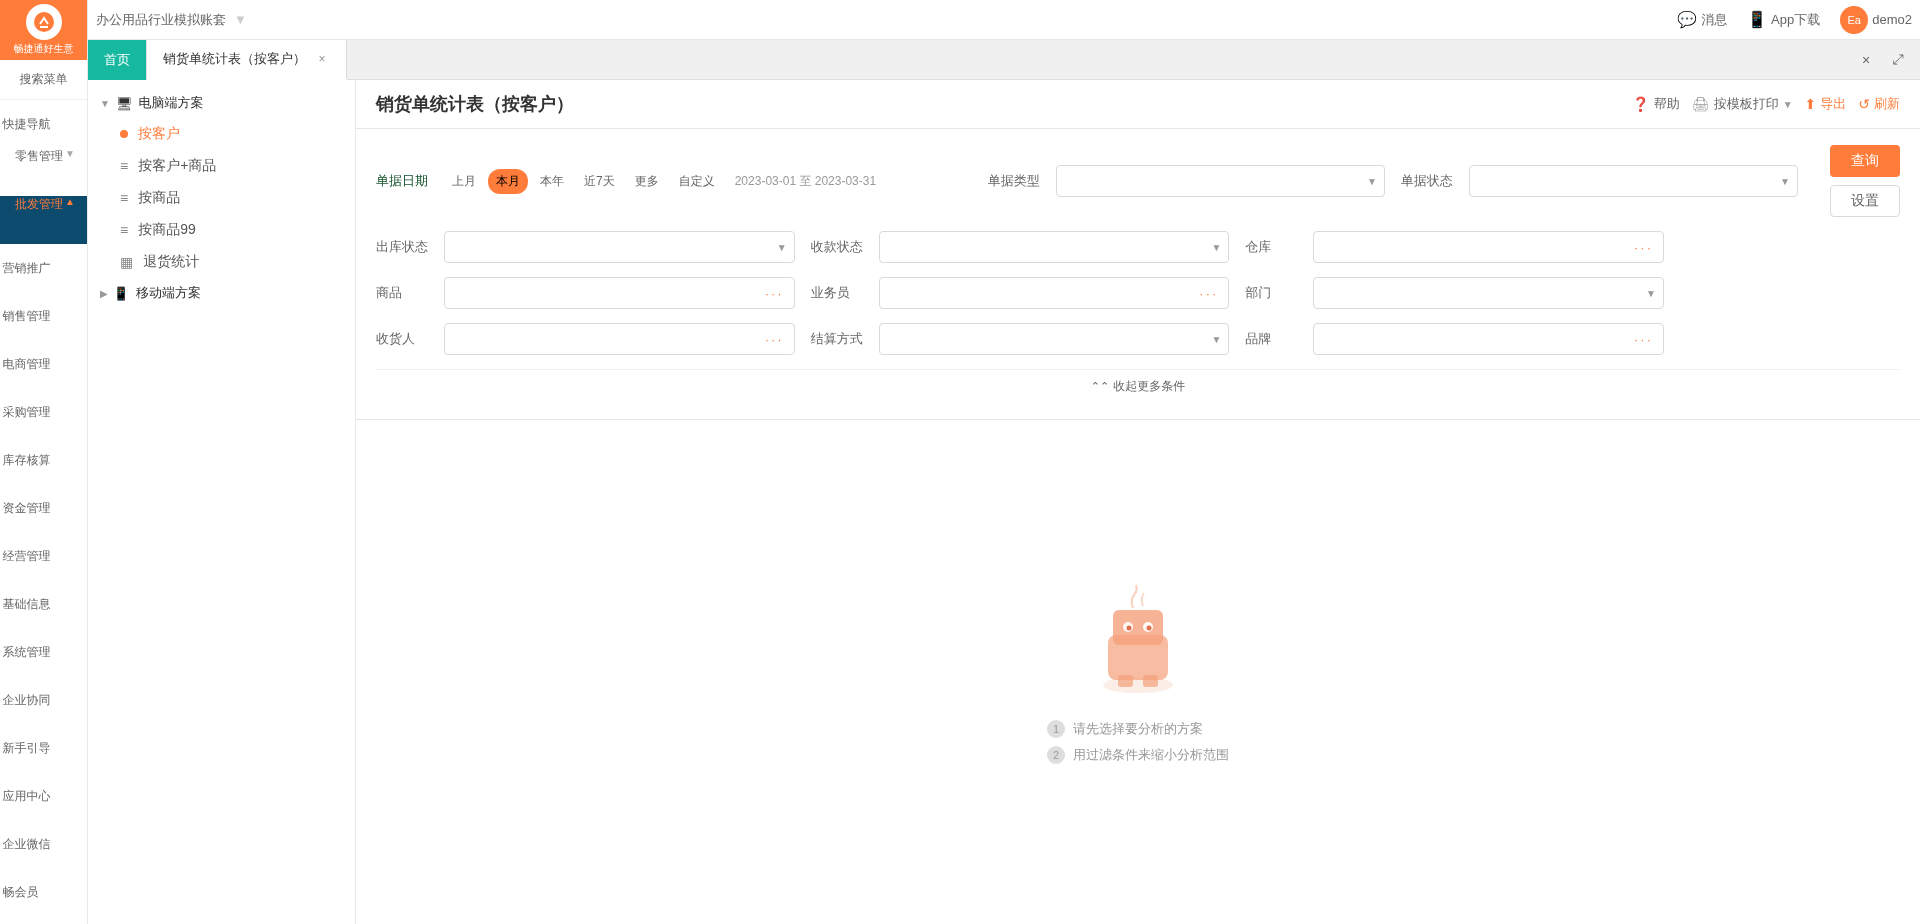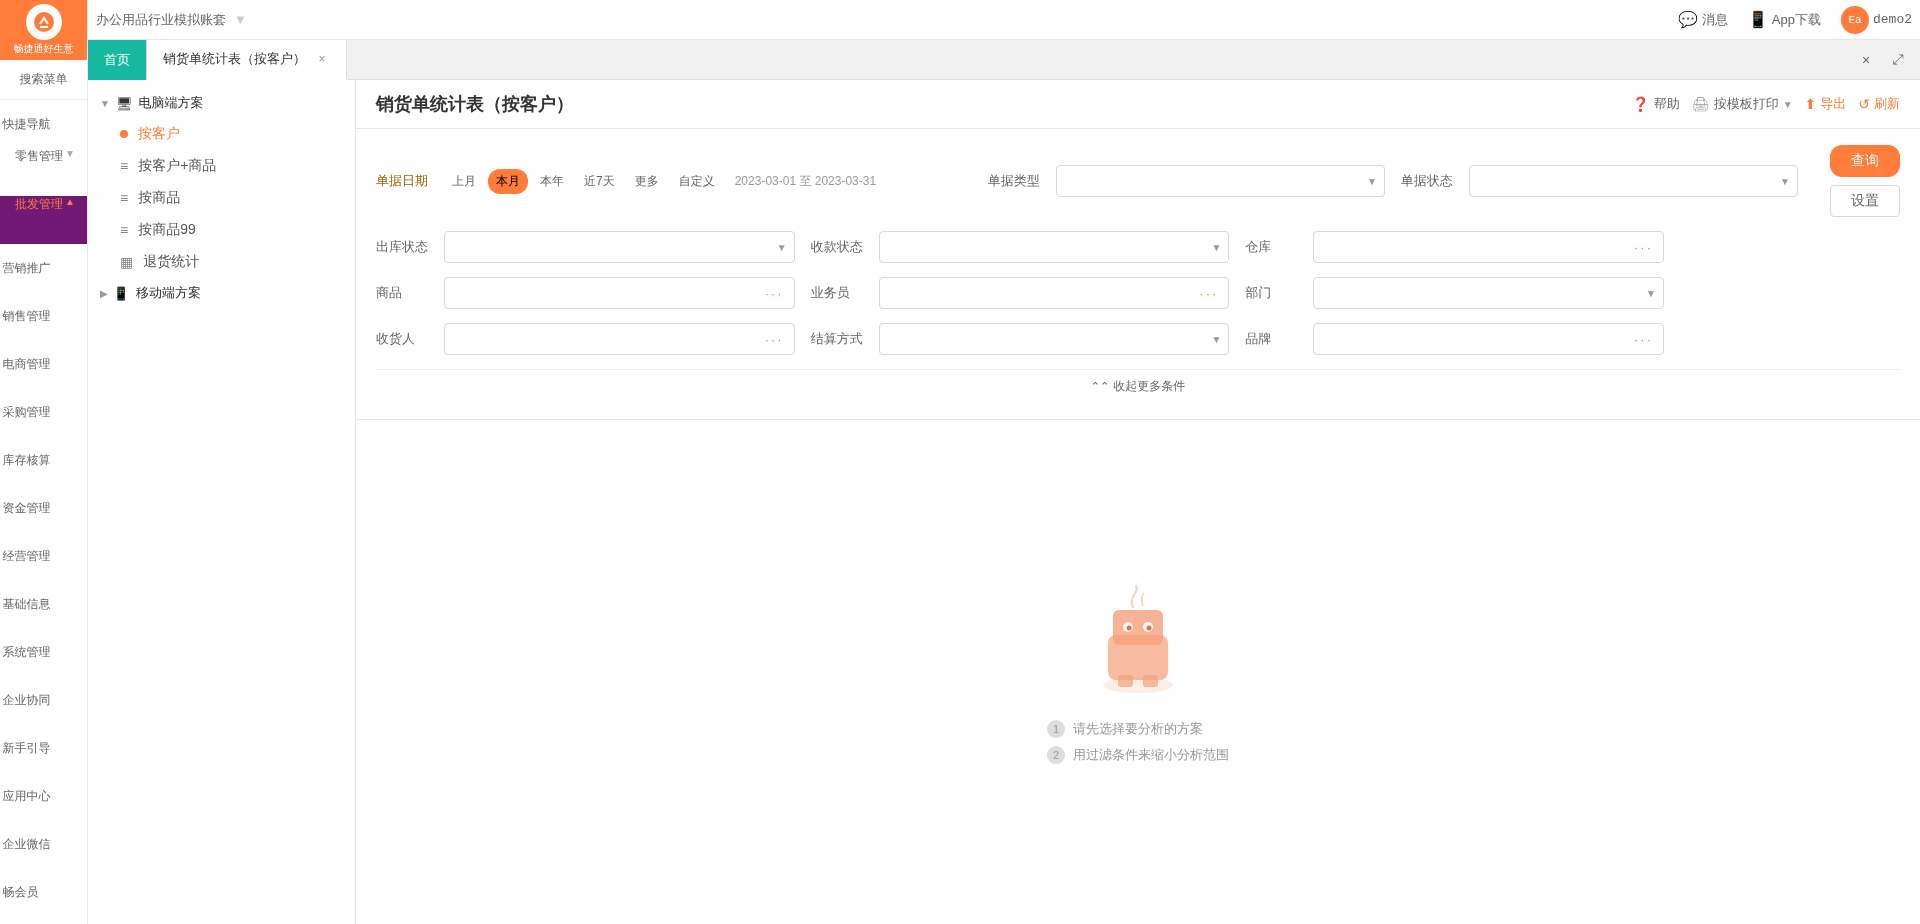--- a/index.html
+++ b/index.html
@@ -60,29 +60,29 @@
 
     
     .filter-area { background: #fff; padding: 16px 20px; border-bottom: 1px solid #e8e8e8; flex-shrink: 0; }
     .filter-row { display: flex; align-items: center; gap: 16px; margin-bottom: 14px; }
     .filter-row:last-child { margin-bottom: 0; }
     .filter-field { display: flex; align-items: center; flex: 1; }
     .filter-label { font-size: 13px; color: #666; white-space: nowrap; margin-right: 8px; min-width: 60px; }
 
     
     .date-filter { display: flex; align-items: center; flex: 1; }
-    .date-filter-label { font-size: 13px; color: #a16207; white-space: nowrap; margin-right: 8px; min-width: 60px; }
+    .date-filter-label { font-size: 13px; color: #14532d; white-space: nowrap; margin-right: 8px; min-width: 60px; }
     .date-tabs { display: flex; align-items: center; gap: 4px; }
     .date-tab { padding: 4px 8px; font-size: 12px; color: #666; cursor: pointer; border-radius: 3px; }
     .date-tab.active { background: #ff7c3a; color: #000000; border-radius: 12px; }
     .date-range { font-size: 12px; color: #999; margin-left: 8px; }
 
     
     .action-buttons { display: flex; flex-direction: column; gap: 8px; margin-left: 16px; flex-shrink: 0; }
-    .btn-query { background: #ff7c3a; color: #fff; border: none; height: 32px; padding: 0 20px; border-radius: 12px; font-size: 14px; cursor: pointer; }
+    .btn-query { background: #ff7c3a; color: #fff; border: none; height: 32px; padding: 0 20px; border-radius: 4px; font-size: 14px; cursor: pointer; }
     .btn-settings { background: #fff; color: #666; border: 1px solid #d9d9d9; height: 32px; padding: 0 20px; border-radius: 4px; font-size: 14px; cursor: pointer; }
 
     
     .collapse-btn { text-align: center; padding: 8px; cursor: pointer; color: #666; font-size: 12px; background: #fff; border-top: 1px solid #f0f0f0; flex-shrink: 0; display: flex; align-items: center; justify-content: center; gap: 4px; }
 
     
     .empty-state { flex: 1; display: flex; flex-direction: column; align-items: center; justify-content: center; background: #fff; }
     .empty-illustration { width: 120px; height: 120px; display: flex; align-items: center; justify-content: center; margin-bottom: 20px; }
     .empty-tips { display: flex; flex-direction: column; gap: 8px; }
     .empty-tip { display: flex; align-items: center; gap: 8px; font-size: 13px; color: #999; }
@@ -112,21 +112,21 @@
   </div>
 
   <div class="sidebar-nav-item">
     <span>快捷导航</span>
   </div>
 
   <div class="sidebar-nav-item" style="flex-direction:row;gap:2px;">
     <span>零售管理</span>
     <span style="font-size:10px;color:#aaa;">▼</span>
   </div>
-  <div class="sidebar-nav-item" style="flex-direction:row;gap:2px;background:#701a75;">
+  <div class="sidebar-nav-item" style="flex-direction:row;gap:2px;background:#0c4a6e;">
     <span style="color:#ff7c3a;">批发管理</span>
     <span style="font-size:10px;color:#ff7c3a;">▲</span>
   </div>
   <div class="sidebar-nav-item">
     <span>营销推广</span>
   </div>
   <div class="sidebar-nav-item">
     <span>销售管理</span>
   </div>
   <div class="sidebar-nav-item">
@@ -176,21 +176,21 @@
     </div>
     <div class="header-right">
       <div class="header-action">
         <span style="font-size:16px;">💬</span>
         <span>消息</span>
       </div>
       <div class="header-action">
         <span style="font-size:16px;">📱</span>
         <span>App下载</span>
       </div>
-      <div class="header-action" style="font-family:Liberation Mono, monospace;">
+      <div class="header-action" style="">
         <div class="user-avatar">
           <span>Ea</span>
         </div>
         <span>demo2</span>
       </div>
     </div>
   </div>
 
   <div class="tab-bar">
     <div class="tab-item home">

